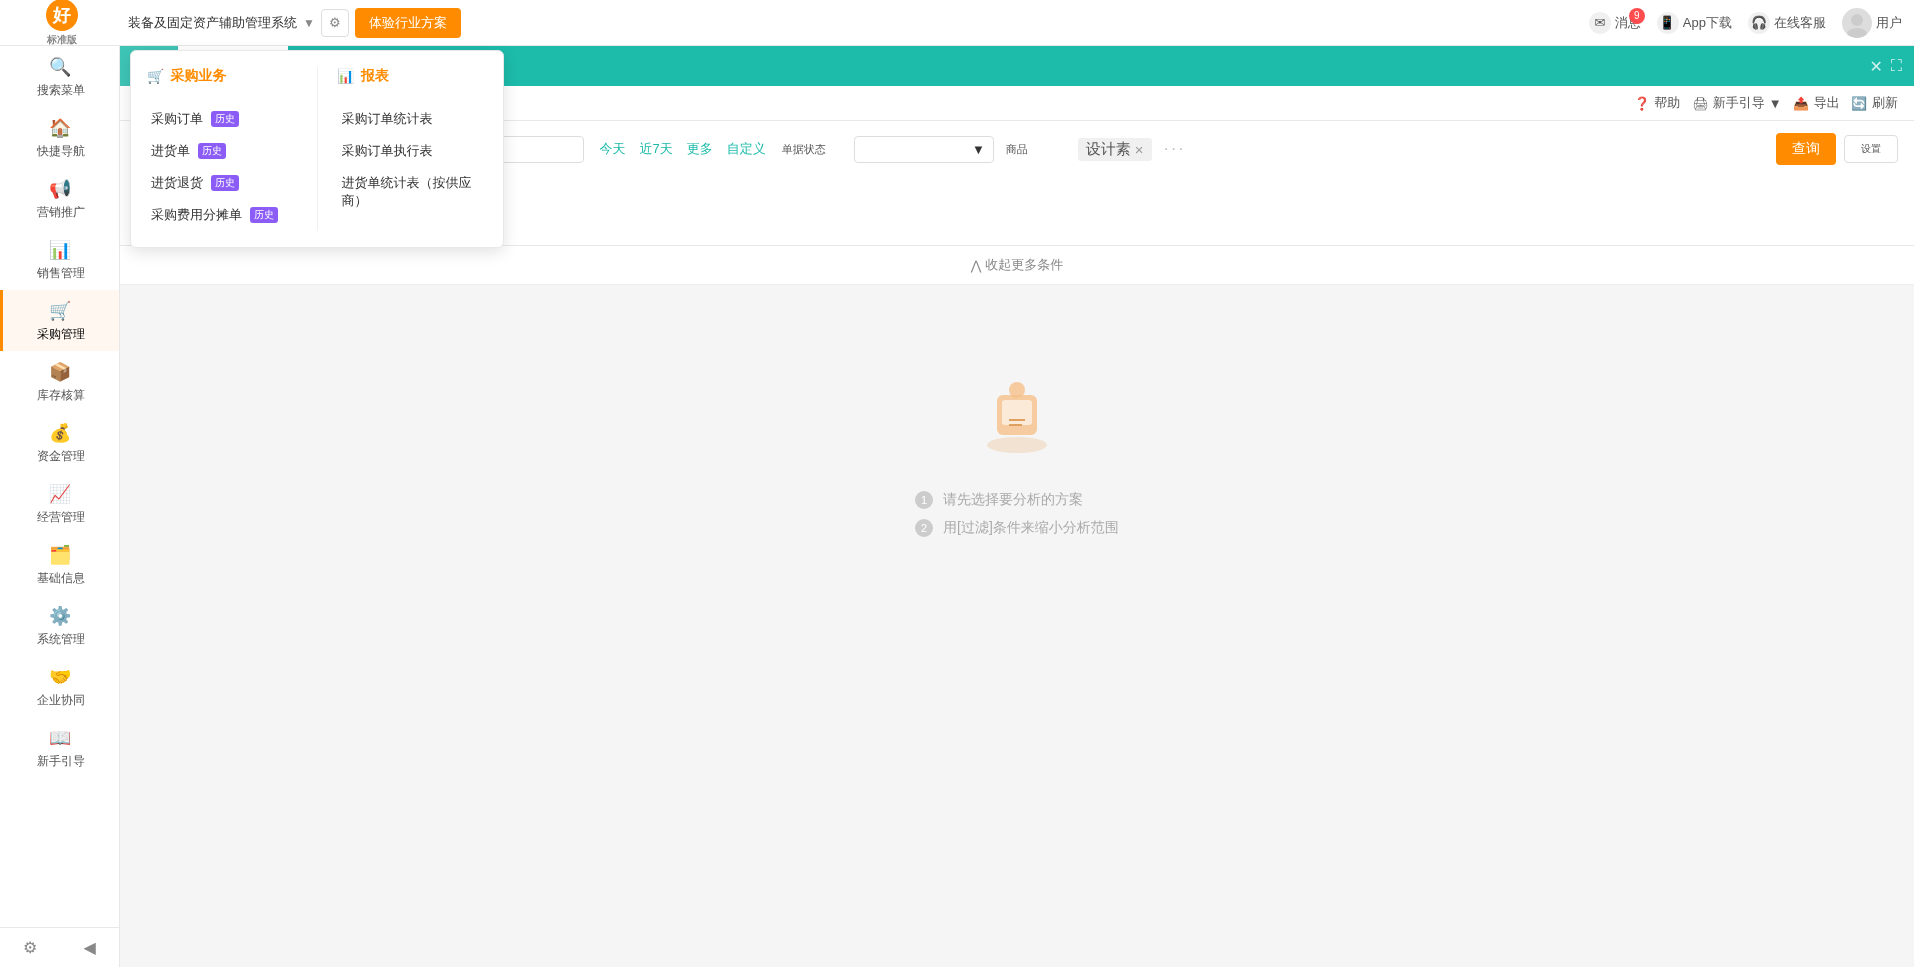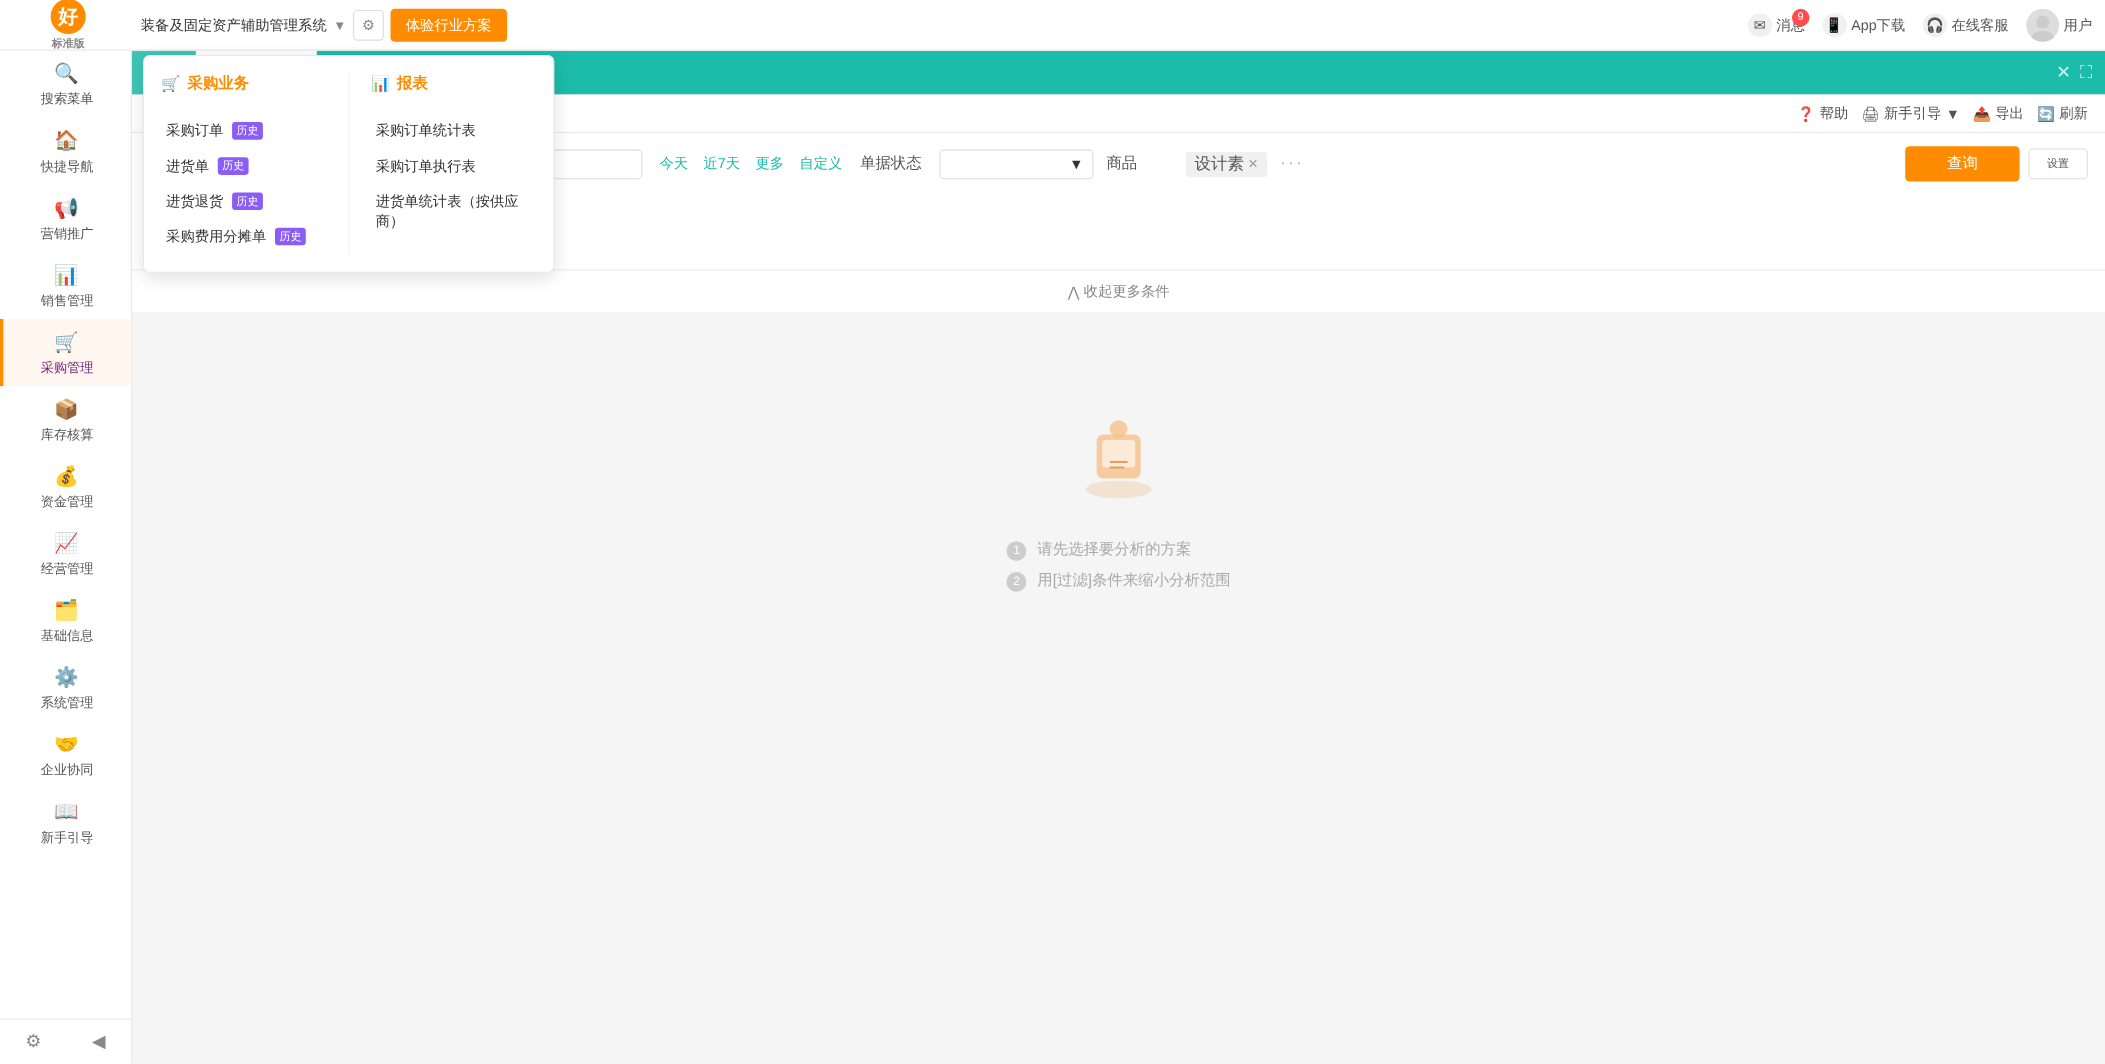--- a/index.html
+++ b/index.html
@@ -152,21 +152,21 @@
     .sidebar-item .s-icon {
       font-size: 18px;
       margin-bottom: 4px;
       color: #888;
     }
     .sidebar-item.active .s-icon { color: #ff8c00; }
     .sidebar-item .s-label {
       font-size: 12px;
       color: #555;
     }
-    .sidebar-item.active .s-label { color: #701a75; }
+    .sidebar-item.active .s-label { color: #000000; }
     .sidebar-bottom {
       margin-top: auto;
       padding: 10px 0;
       display: flex;
       justify-content: space-around;
       align-items: center;
       border-top: 1px solid #e8e8e8;
     }
     .sidebar-bottom-btn {
       background: none;
@@ -245,21 +245,21 @@
     .filter-row {
       display: flex;
       align-items: center;
       gap: 12px;
       margin-bottom: 10px;
       flex-wrap: wrap;
     }
     .filter-row:last-child { margin-bottom: 0; }
     .filter-label {
       color: #555;
-      font-size: 14px;
+      font-size: 11px;
       white-space: nowrap;
       min-width: 60px;
     }
     .filter-input {
       border: 1px solid #ddd;
       border-radius: 4px;
       padding: 5px 8px;
       font-size: 13px;
       color: #333;
       background: #fff;
@@ -319,21 +319,21 @@
       margin-left: auto;
       display: flex;
       align-items: center;
       gap: 8px;
     }
     .btn-query {
       background: #ff8c00;
       color: #fff;
       border: none;
       border-radius: 4px;
-      padding: 7px 38px;
+      padding: 7px 16px;
       font-size: 14px;
       cursor: pointer;
     }
     .btn-settings {
       border: 1px solid #ddd;
       background: #fff;
       color: #555;
       border-radius: 4px;
       padding: 6px 16px;
       font-size: 10px;

